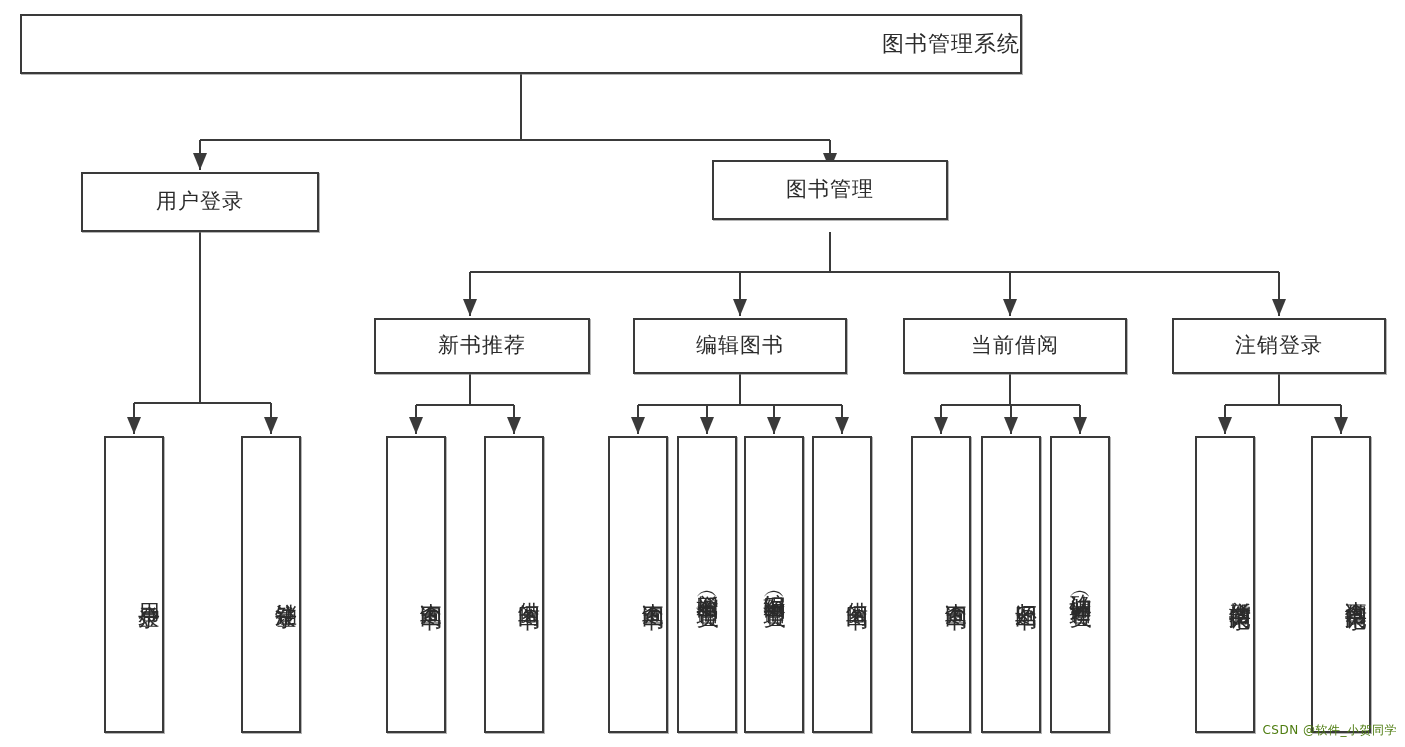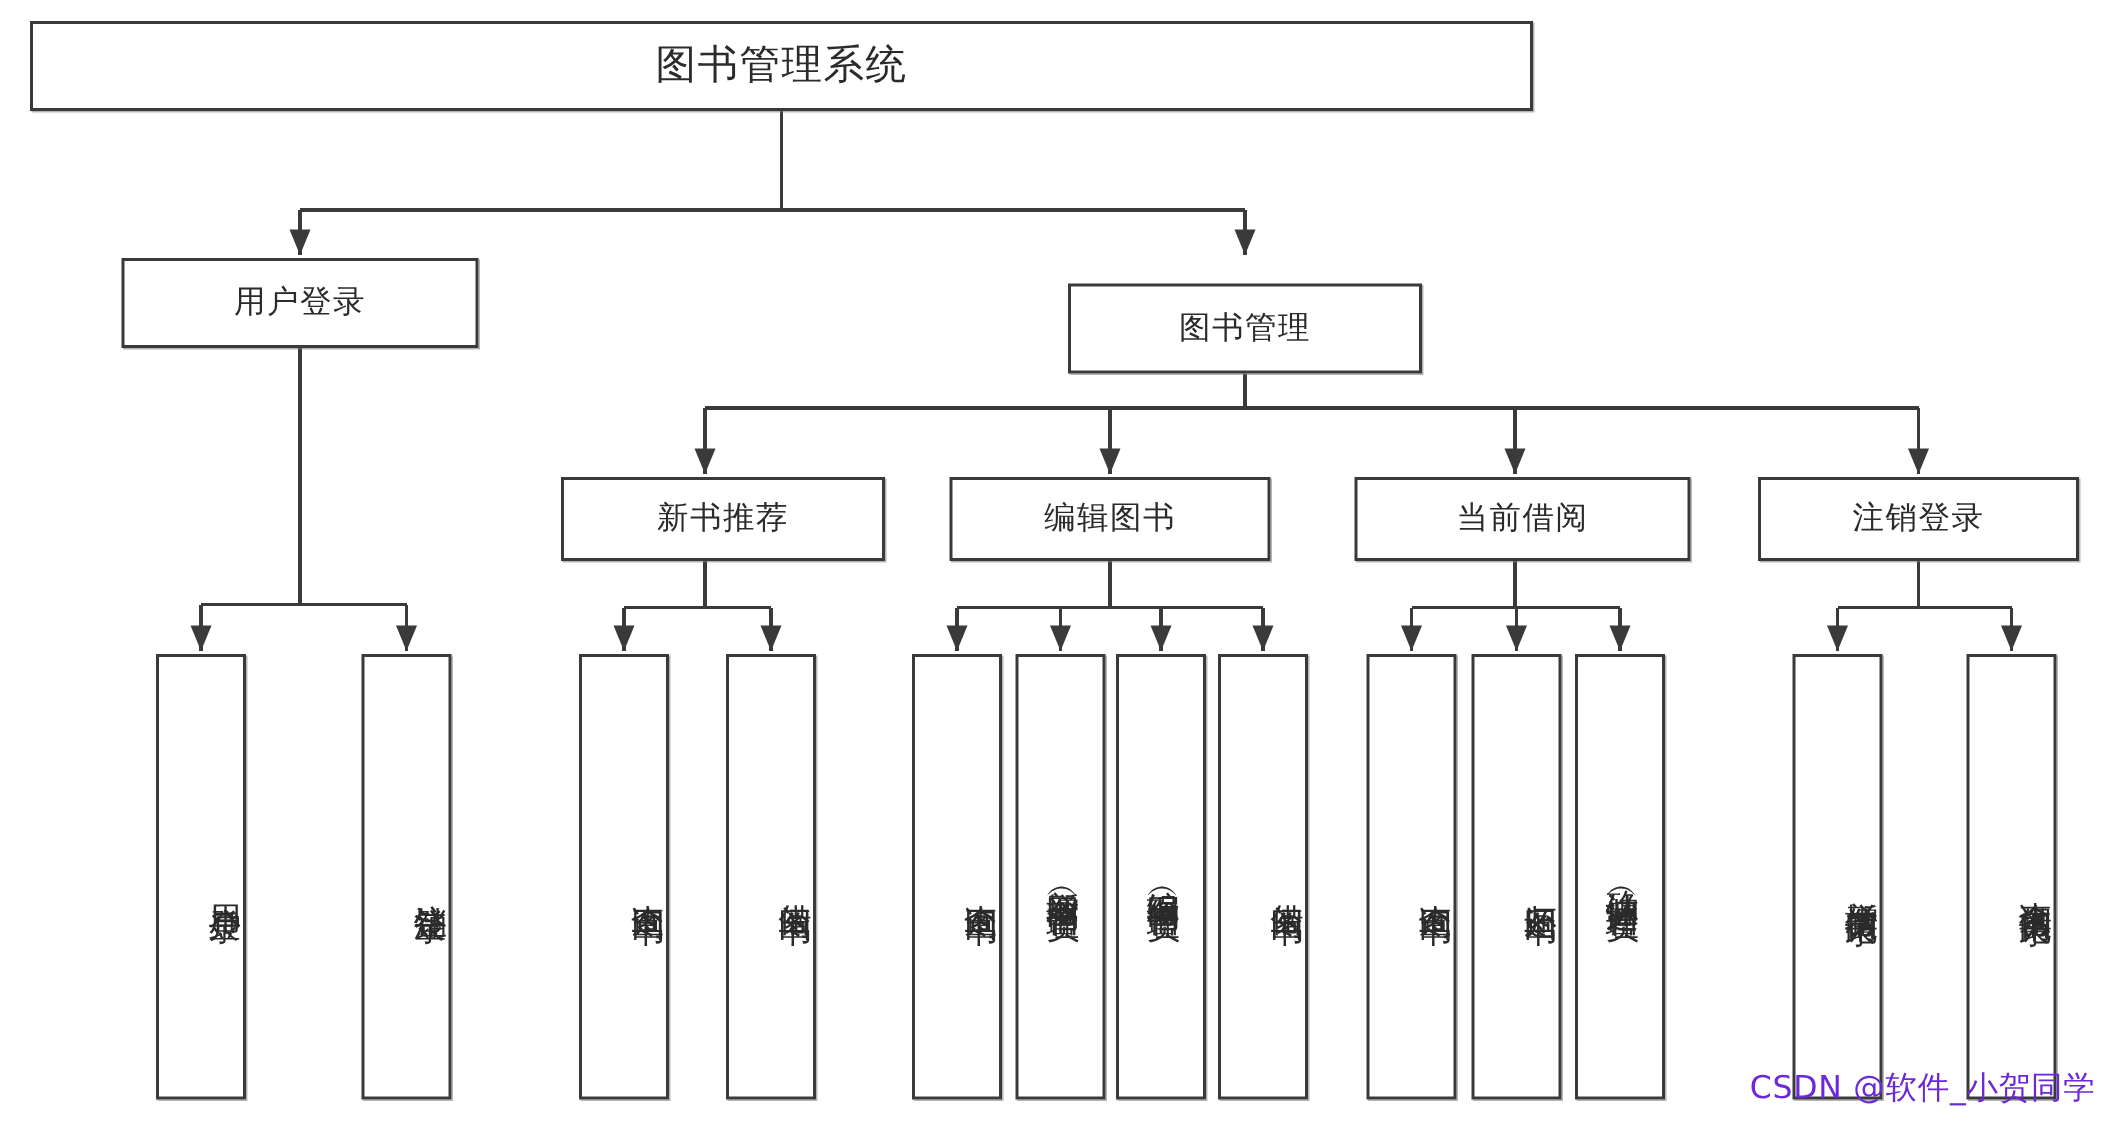--- a/index.html
+++ b/index.html
@@ -37,21 +37,22 @@
     justify-content: center;
     color: #2b2b2b;
   }
   .node-h {
     font-size: 21px;
     letter-spacing: 1px;
     line-height: 1.2;
     white-space: nowrap;
   }
   .node-root {
-    font-size: 27px;
+    font-size: 22px;
+    justify-content: flex-end;
   }
   .node-v {
     writing-mode: vertical-rl;
     text-orientation: upright;
     font-size: 22px;
     line-height: 1.22;
     letter-spacing: 2px;
     align-items: flex-start;
     justify-content: center;
     padding-top: 8px;
@@ -59,22 +60,22 @@
     overflow: hidden;
   }
   .node-v.align-mid {
     align-items: center;
     padding-top: 0;
   }
   #watermark {
     position: absolute;
     right: 8px;
     bottom: 8px;
-    font-size: 21px;
-    color: #6d28d9;
+    font-size: 12px;
+    color: #4d7c0f;
     white-space: nowrap;
     letter-spacing: 0.5px;
   }
 </style>
 </head>
 <body>
 
 <div id="diagram-root">
 
   <svg id="connector-layer" viewBox="0 0 1405 747" width="1405" height="747" xmlns="http://www.w3.org/2000/svg">
@@ -132,21 +133,21 @@
       <polygon points="1334,417 1348,417 1341,434" fill="#3a3a3a"></polygon>
     </svg>
 
   <div class="node node-h node-root" style="left: 20px; top: 14px; width: 1002px; height: 60px;">
     <span>图书管理系统</span>
   </div>
 
   <div class="node node-h" style="left: 81px; top: 172px; width: 238px; height: 60px;">
     <span>用户登录</span>
   </div>
-  <div class="node node-h" style="left: 712px; top: 189px; width: 236px; height: 60px;">
+  <div class="node node-h" style="left: 712px; top: 160px; width: 236px; height: 60px;">
     <span>图书管理</span>
   </div>
 
   <div class="node node-h" style="left: 374px; top: 318px; width: 216px; height: 56px;">
     <span>新书推荐</span>
   </div>
   <div class="node node-h" style="left: 633px; top: 318px; width: 214px; height: 56px;">
     <span>编辑图书</span>
   </div>
   <div class="node node-h" style="left: 903px; top: 318px; width: 224px; height: 56px;">

